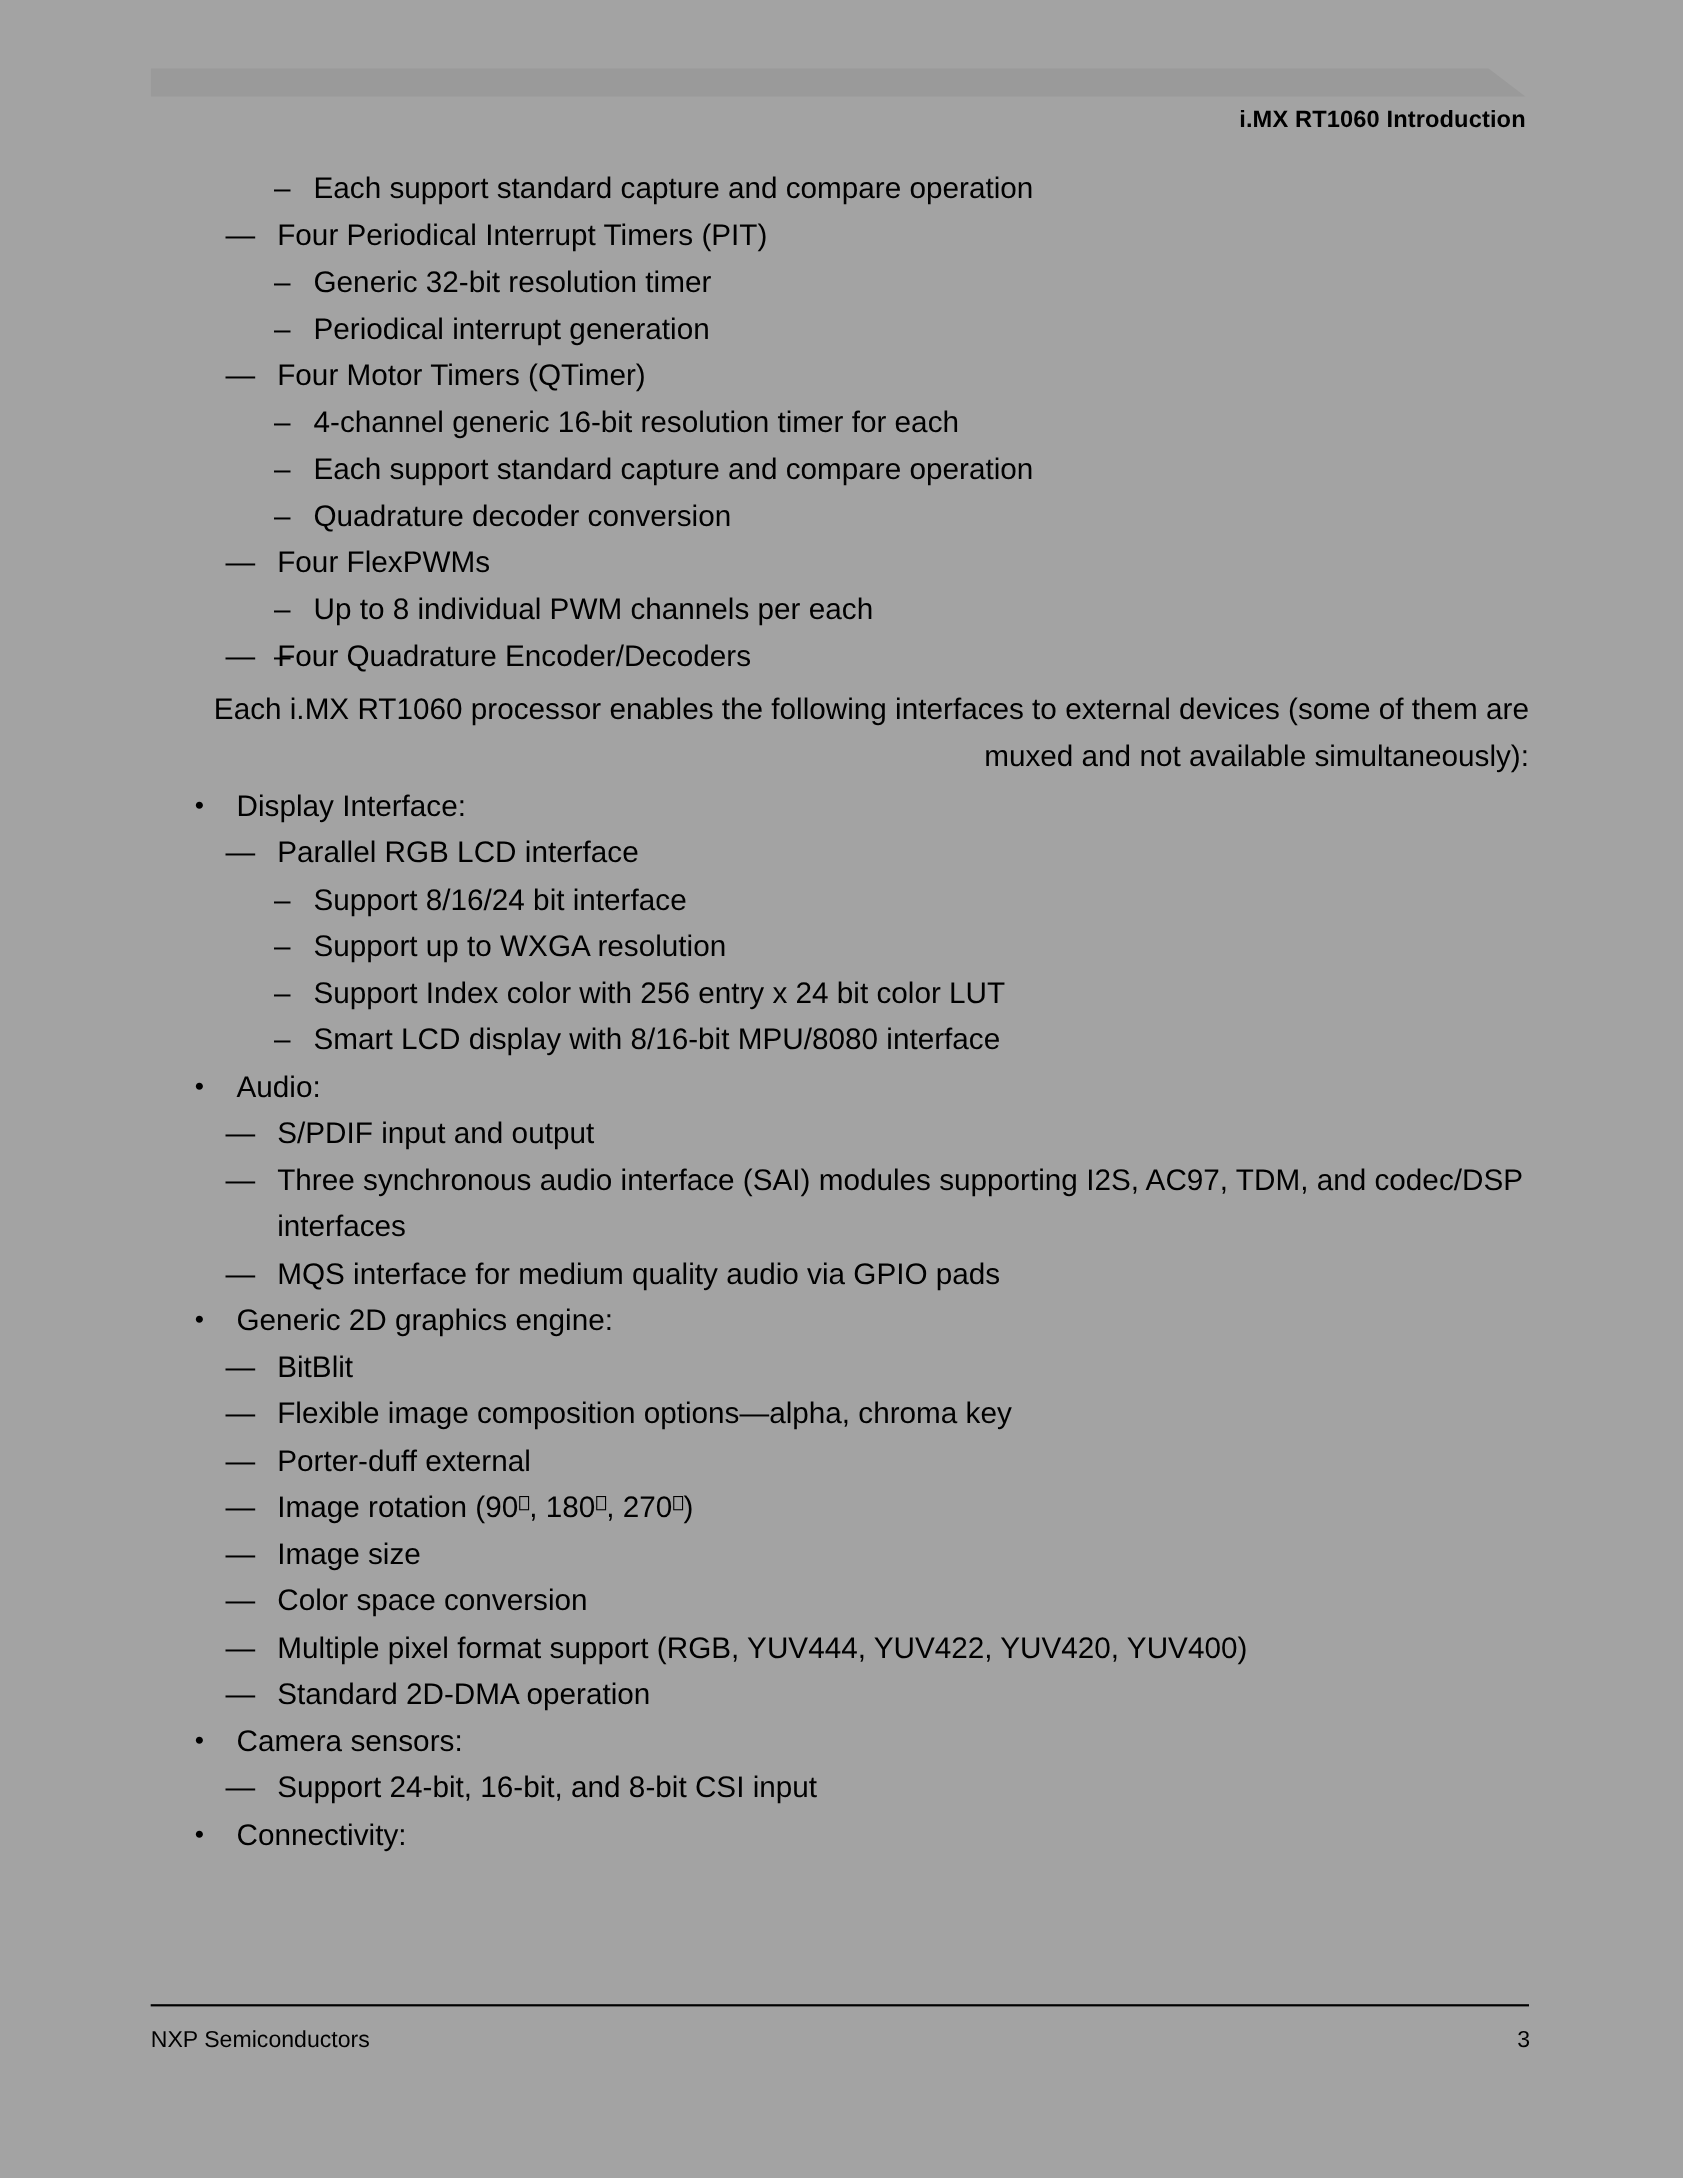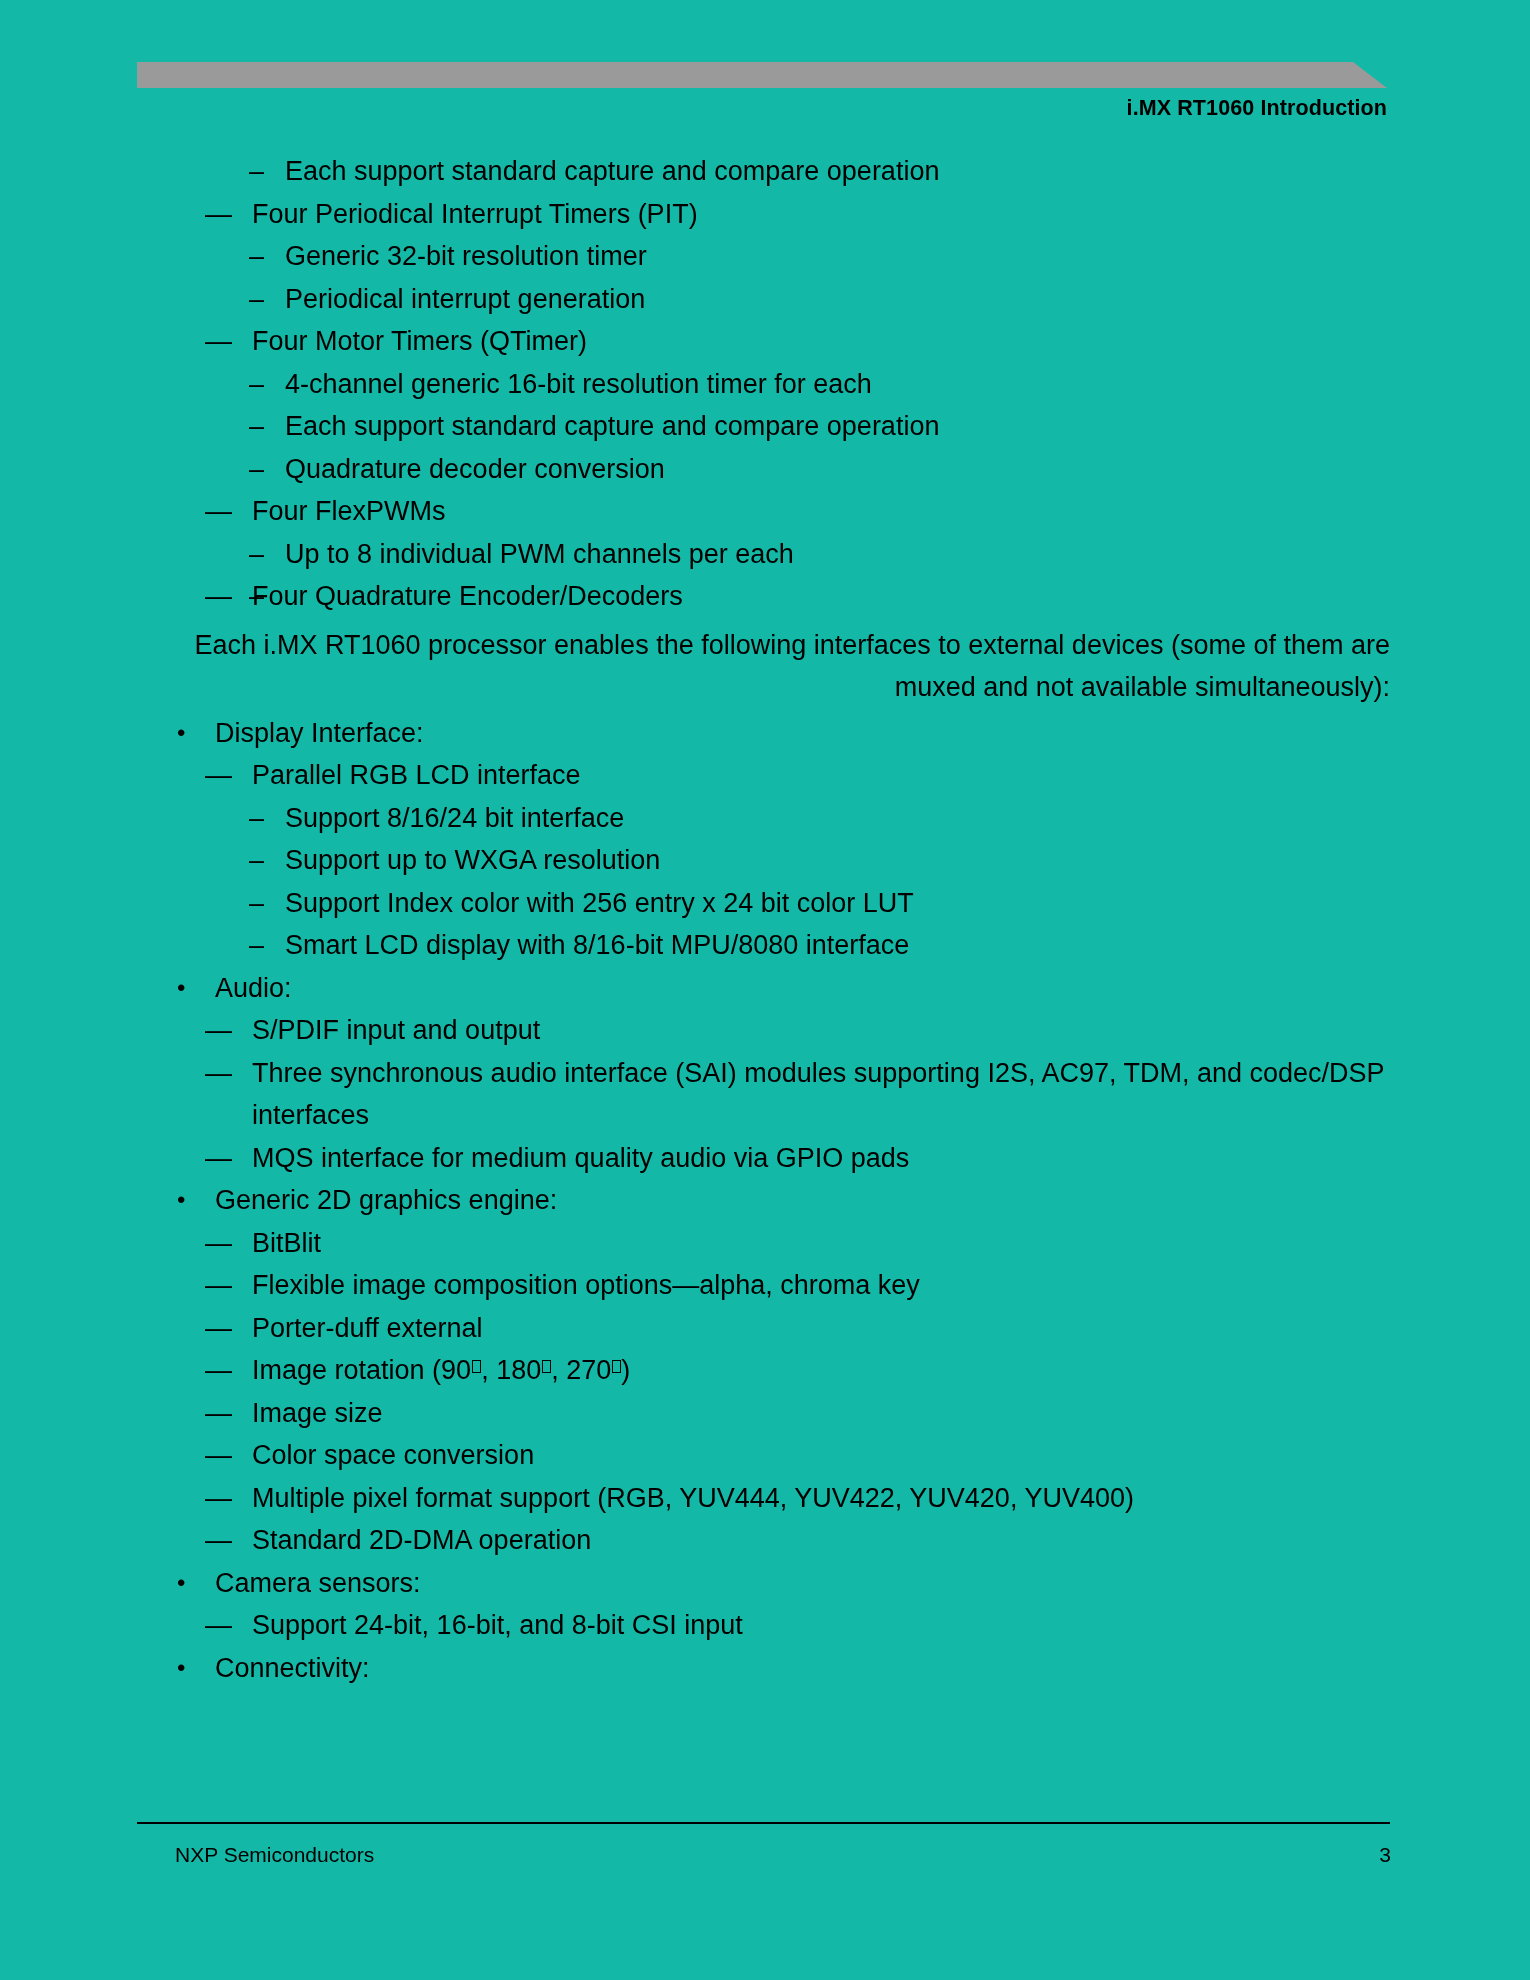--- a/index.html
+++ b/index.html
@@ -11,21 +11,21 @@
   body {
     font-family: "Liberation Sans", "DejaVu Sans", sans-serif;
     color: #000000;
     -webkit-font-smoothing: antialiased;
   }
   .page {
     position: relative;
     width: 1530px;
     height: 1980px;
     margin: 0 auto;
-    background: #14b8a6;
+    background: #a3a3a3;
     overflow: hidden;
     box-sizing: border-box;
   }
 
   
   .header-band {
     position: absolute;
     left: 137px;
     top: 62px;
     width: 1250px;
@@ -153,21 +153,20 @@
     width: 1253px;
     height: 2px;
     background: #000;
   }
   .footer-left {
     position: absolute;
     left: 137px;
     top: 1840px;
     font-size: 21px;
     line-height: 1.4;
-    margin-left: 38px;
   }
   .footer-page {
     position: absolute;
     right: 139px;
     top: 1840px;
     font-size: 21px;
     line-height: 1.4;
   }
 </style>
 </head>

